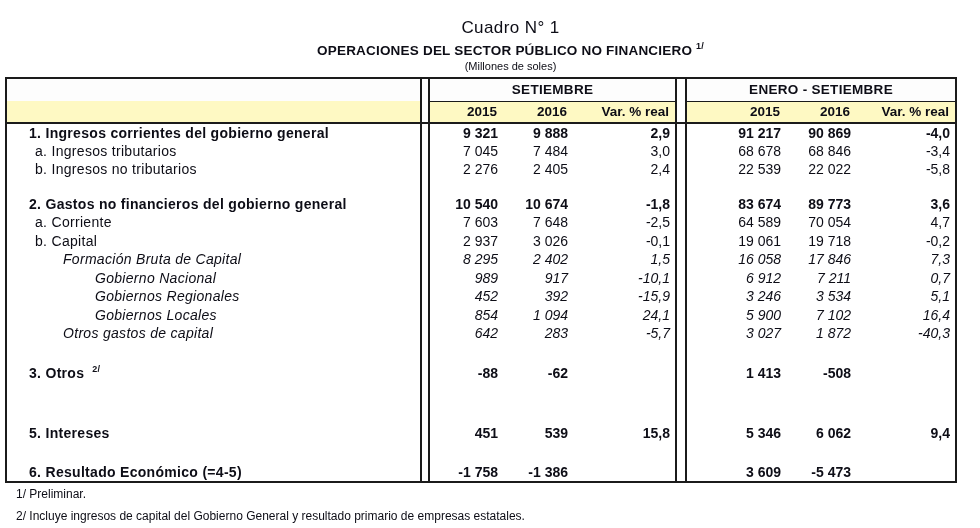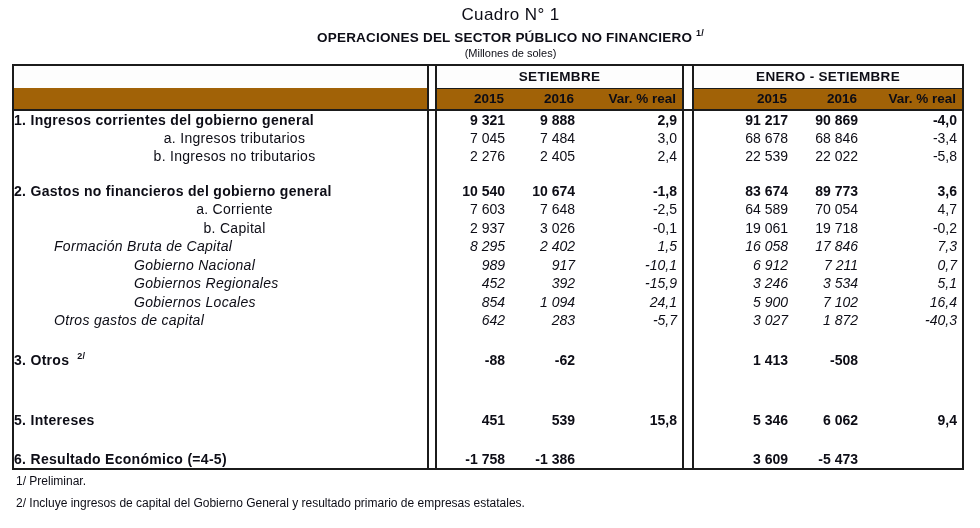--- a/index.html
+++ b/index.html
@@ -1,55 +1,55 @@
 <!DOCTYPE html>
 <html><head>
 <meta charset="utf-8">
 <style>
   html,body{margin:0;padding:0;}
   body{
     width:980px;height:528px;overflow:hidden;background:#ffffff;
     font-family:"Liberation Sans",sans-serif;color:#0d0d16;
     position:relative;
   }
-  .titles{text-align:center;padding-top:5px;line-height:1.15;margin-left:41px;}
+  .titles{text-align:center;padding-top:18px;line-height:1.15;margin-left:41px;}
   .main-title{font-size:17px;font-weight:normal;letter-spacing:.4px;}
   .sub-title{font-size:13.5px;font-weight:bold;letter-spacing:.2px;margin-top:3px;}
   .sub-title sup{font-size:9px;font-weight:bold;}
   .unit-line{font-size:11px;margin-top:2px;}
 
   table{
     border-collapse:collapse;table-layout:fixed;width:950px;
-    margin:5px 0 0 12px;border:2.5px solid #1b1b1b;
+    margin:5px 0 0 5px;border:2.5px solid #1b1b1b;
   }
   td,th{padding:0;font-size:14px;line-height:1;vertical-align:middle;overflow:hidden;white-space:nowrap;}
   col.c-label{width:415px;}
   col.c-sp1{width:8px;}
   col.c-s2015{width:74px;}
   col.c-s2016{width:70px;}
   col.c-svar{width:103px;}
   col.c-sp2{width:10px;}
   col.c-e2015{width:100px;}
   col.c-e2016{width:70px;}
   col.c-evar{width:100px;}
 
   .sp{border-left:2px solid #1b1b1b;border-right:2px solid #1b1b1b;background:#fff;}
   tr.hdr1{height:23px;background:#fdfdfd;}
-  tr.hdr2{height:22px;background:#a16207;}
+  tr.hdr2{height:22px;background:#fef9c3;}
   .grp{font-weight:bold;text-align:center;font-size:13.5px;letter-spacing:.3px;border-bottom:1.5px solid #1b1b1b;}
   tr.hdr2 td{border-bottom:2.5px solid #1b1b1b;font-weight:bold;font-size:13.5px;}
   .num{text-align:right;padding-right:5px;}
   tr.hdr2 .num{padding-right:6px;}
 
   tbody tr.row{height:18.5px;}
   tbody tr.gap td{font-size:2px;}
-  .lab{padding-left:0;letter-spacing:.3px;}
-  .ind1{padding-left:28px;text-align:center;}
-  .ind2{padding-left:40px;}
-  .ind3{padding-left:120px;}
+  .lab{padding-left:22px;letter-spacing:.3px;}
+  .ind1{padding-left:28px;}
+  .ind2{padding-left:56px;}
+  .ind3{padding-left:88px;}
   tr.bold td{font-weight:bold;}
   tr.italic td{font-style:italic;}
   .lab sup{font-size:9px;font-weight:bold;vertical-align:6px;padding-left:8px;}
 
   .footnotes{margin:4px 0 0 16px;font-size:12px;line-height:1.25;}
   .fn2{margin-top:7px;}
 </style>
 </head>
 <body>
 

